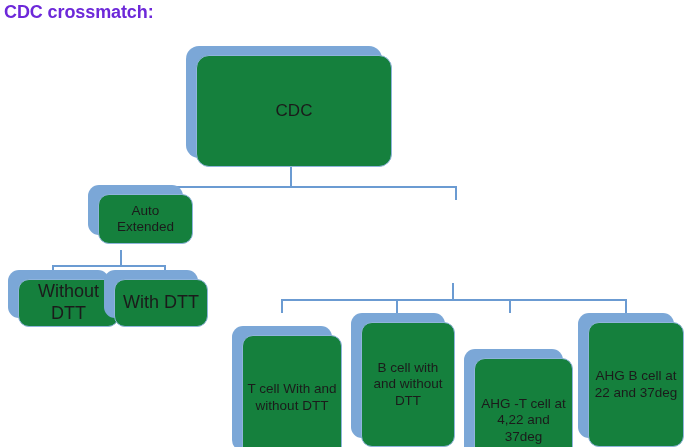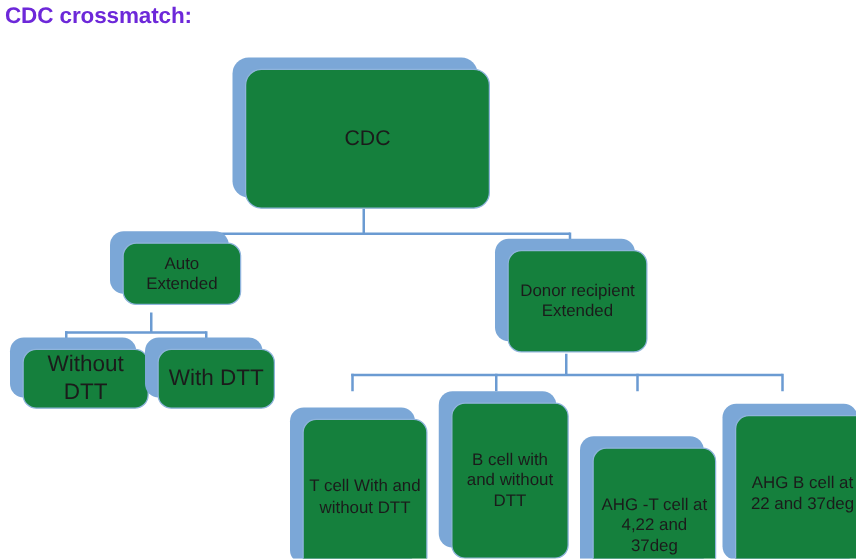--- a/index.html
+++ b/index.html
@@ -108,48 +108,44 @@
   <div class="node root" style="left:186px; top:46px; width:196px; height:112px;">
     <div class="shadow"></div>
     <div class="card">CDC</div>
   </div>
 
   <div class="node mid" style="left:62px; top:185px; width:95px; height:50px;margin-left:26px;">
     <div class="shadow"></div>
     <div class="card">Auto Extended</div>
   </div>
 
-  <div class="node mid" style="left:396px; top:191px; width:112px; height:82px;">
-    <div class="shadow"></div>
-    <div class="card">Donor recipient Extended</div>
-  </div>
 
   <div class="node leaf" style="left:8px; top:270px; width:101px; height:48px;">
     <div class="shadow"></div>
     <div class="card">Without DTT</div>
   </div>
 
-  <div class="node leaf" style="left:116px; top:270px; width:94px; height:48px;">
+  <div class="node leaf" style="left:104px; top:270px; width:94px; height:48px;">
     <div class="shadow"></div>
     <div class="card">With DTT</div>
   </div>
 
   <div class="node leaf2" style="left:232px; top:313px; width:100px; height:125px;margin-top:13px;">
     <div class="shadow"></div>
     <div class="card">T cell With and without DTT</div>
   </div>
 
   <div class="node leaf2" style="left:351px; top:313px; width:94px; height:125px;">
     <div class="shadow"></div>
     <div class="card">B cell with and without DTT</div>
   </div>
 
   <div class="node leaf2" style="left:464px; top:313px; width:99px; height:125px;margin-top:36px;">
     <div class="shadow"></div>
     <div class="card">AHG -T cell at 4,22 and 37deg</div>
   </div>
 
-  <div class="node leaf2" style="left:578px; top:323px; width:96px; height:125px;padding-left:12px;">
+  <div class="node leaf2" style="left:578px; top:313px; width:96px; height:125px;">
     <div class="shadow"></div>
     <div class="card">AHG B cell at 22 and 37deg</div>
   </div>
 
 </div>
 
 </body></html>

